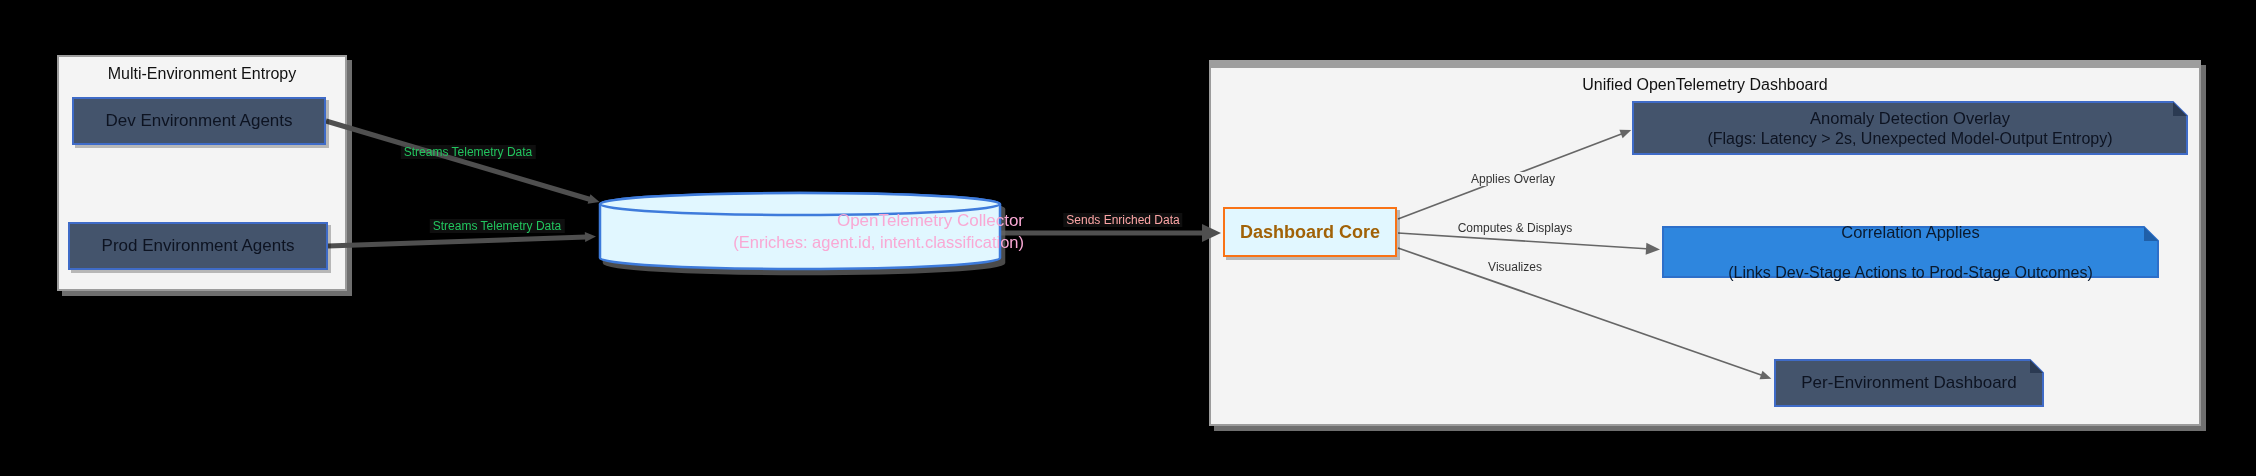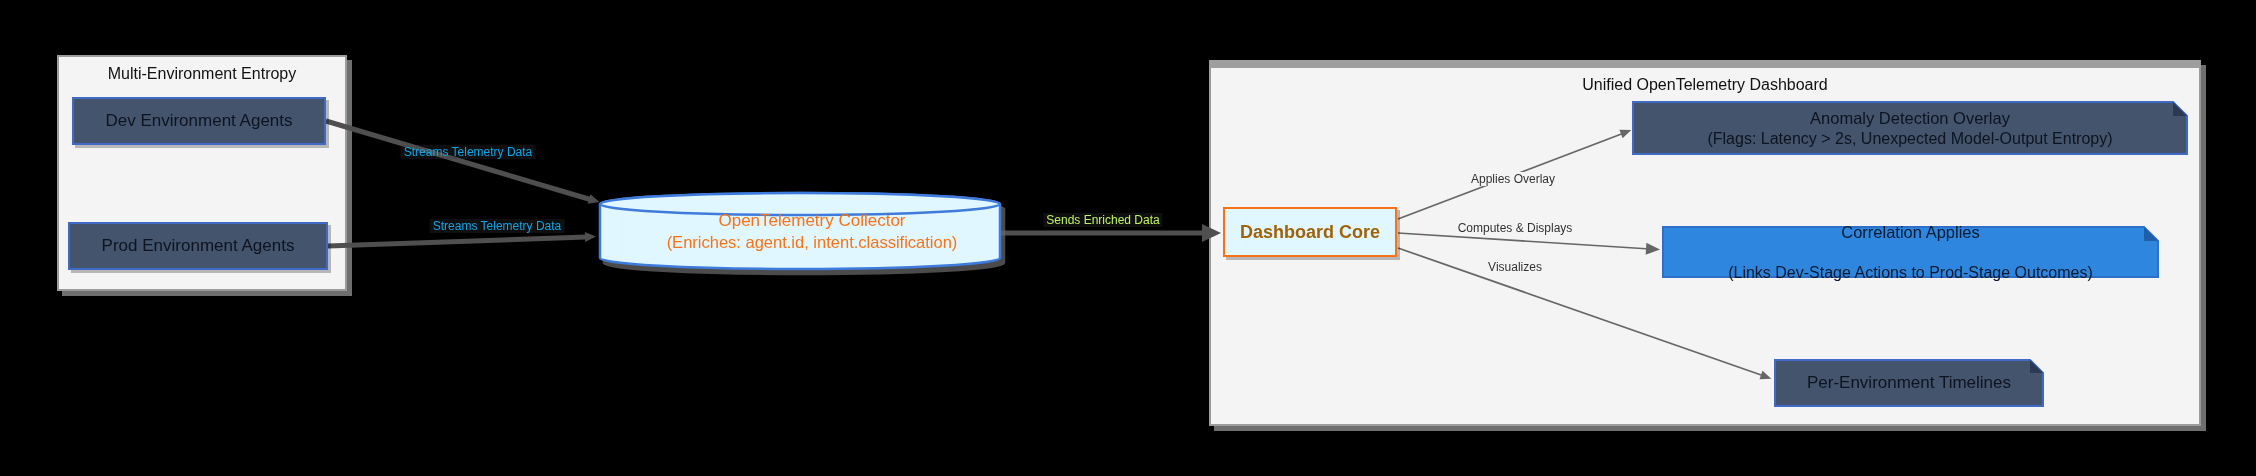--- a/index.html
+++ b/index.html
@@ -29,22 +29,22 @@
     box-shadow:3px 3px 0 rgba(0,0,0,0.25);
     font-weight:bold;
   }
   .line1{font-size:17px;line-height:22px;}
   .line2{font-size:16.5px;line-height:21px;}
   svg{position:absolute;left:0;top:0;}
   .edge-label{
     position:absolute;transform:translate(-50%,-50%);font-size:12px;
     white-space:nowrap;
   }
-  .edge-label.dark-bg{color:#0ea5e9;background:rgba(70,70,70,0.22);padding:0 3px;}
-  .edge-label.mid{color:#bef264;background:rgba(70,70,70,0.22);padding:0 3px;}
+  .edge-label.dark-bg{color:#22c55e;background:rgba(70,70,70,0.22);padding:0 3px;}
+  .edge-label.mid{color:#fca5a5;background:rgba(70,70,70,0.22);padding:0 3px;margin-left:20px;}
   .edge-label.light-bg{color:#333;background:#f4f4f4;padding:0 3px;}
   .notch-text{
     position:absolute;display:flex;flex-direction:column;align-items:center;
     justify-content:center;text-align:center;color:#0d1321;
   }
 </style>
 </head>
 <body>
 
 <div id="canvas">
@@ -105,37 +105,37 @@
   </div>
 
   <div class="node node-dark" style="left:68px;top:222px;width:260px;height:48px;">
     <div class="line1">Prod Environment Agents</div>
   </div>
 
   <div class="node node-cyan" style="left:1223px;top:207px;width:174px;height:50px;">
     <div style="font-size:18px;">Dashboard Core</div>
   </div>
 
-  <div class="notch-text" style="left:600px;top:202px;width:424px;height:58px;color:#f97316;">
+  <div class="notch-text" style="left:600px;top:202px;width:424px;height:58px;color:#f9a8d4;align-items:flex-end;">
     <div class="line1">OpenTelemetry Collector</div>
     <div class="line2">(Enriches: agent.id, intent.classification)</div>
   </div>
 
   <div class="notch-text" style="left:1633px;top:104px;width:554px;height:48px;">
     <div class="line1" style="font-size:16.5px;line-height:21px;">Anomaly Detection Overlay</div>
     <div class="line2" style="font-size:16px;line-height:20px;">(Flags: Latency &gt; 2s, Unexpected Model-Output Entropy)</div>
   </div>
 
   <div class="notch-text" style="left:1663px;top:229px;width:495px;height:46px;color:#0a1a2e;">
     <div class="line1" style="font-size:16.5px;line-height:21px;">Correlation Applies</div>
     <div class="line2" style="font-size:16px;line-height:20px;margin-top:20px;">(Links Dev-Stage Actions to Prod-Stage Outcomes)</div>
   </div>
 
   <div class="notch-text" style="left:1775px;top:360px;width:268px;height:46px;">
-    <div class="line1">Per-Environment Timelines</div>
+    <div class="line1">Per-Environment Dashboard</div>
   </div>
 
   <div class="edge-label dark-bg" style="left:468px;top:152px;">Streams Telemetry Data</div>
   <div class="edge-label dark-bg" style="left:497px;top:226px;">Streams Telemetry Data</div>
   <div class="edge-label mid" style="left:1103px;top:220px;">Sends Enriched Data</div>
   <div class="edge-label light-bg" style="left:1513px;top:179px;">Applies Overlay</div>
   <div class="edge-label light-bg" style="left:1515px;top:228px;">Computes &amp; Displays</div>
   <div class="edge-label light-bg" style="left:1515px;top:267px;">Visualizes</div>
 
 </div>

